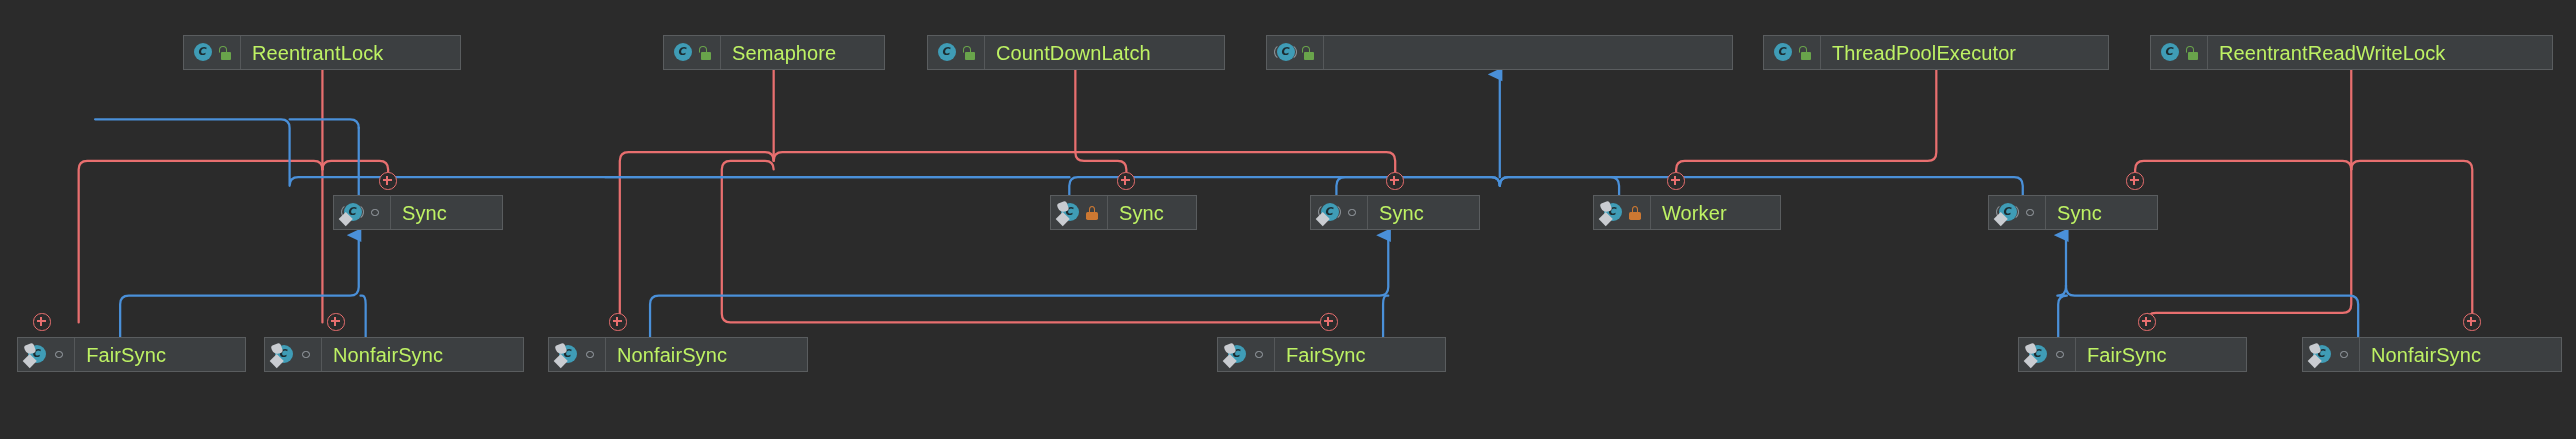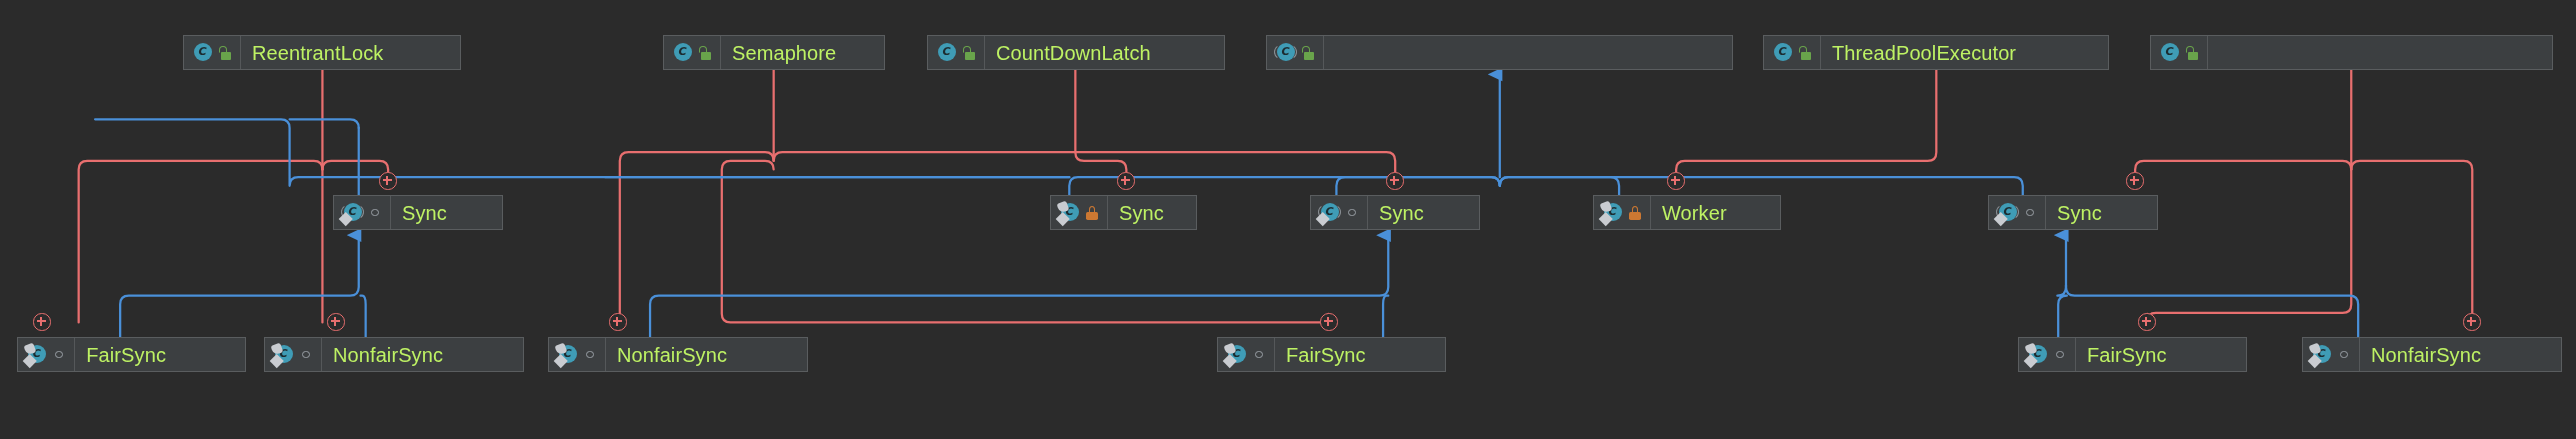--- a/index.html
+++ b/index.html
@@ -254,20 +254,21 @@
             <i class="disc"></i>
             <i class="cc">C</i>
           </span>
           <span class="vis">
             <i class="lock-open">
               <i class="shackle"></i>
               <i class="body"></i>
             </i>
           </span>
         </div>
+        <div class="label">ReentrantReadWriteLock</div>
       </div>
       <div class="node" style="left: 333px; top: 195px; width: 170px;">
         <div class="gutter">
           <span class="cls abstract inner">
             <i class="brk"></i>
             <i class="disc"></i>
             <i class="cc">C</i>
             <i class="dia"></i>
           </span>
           <span class="vis">

